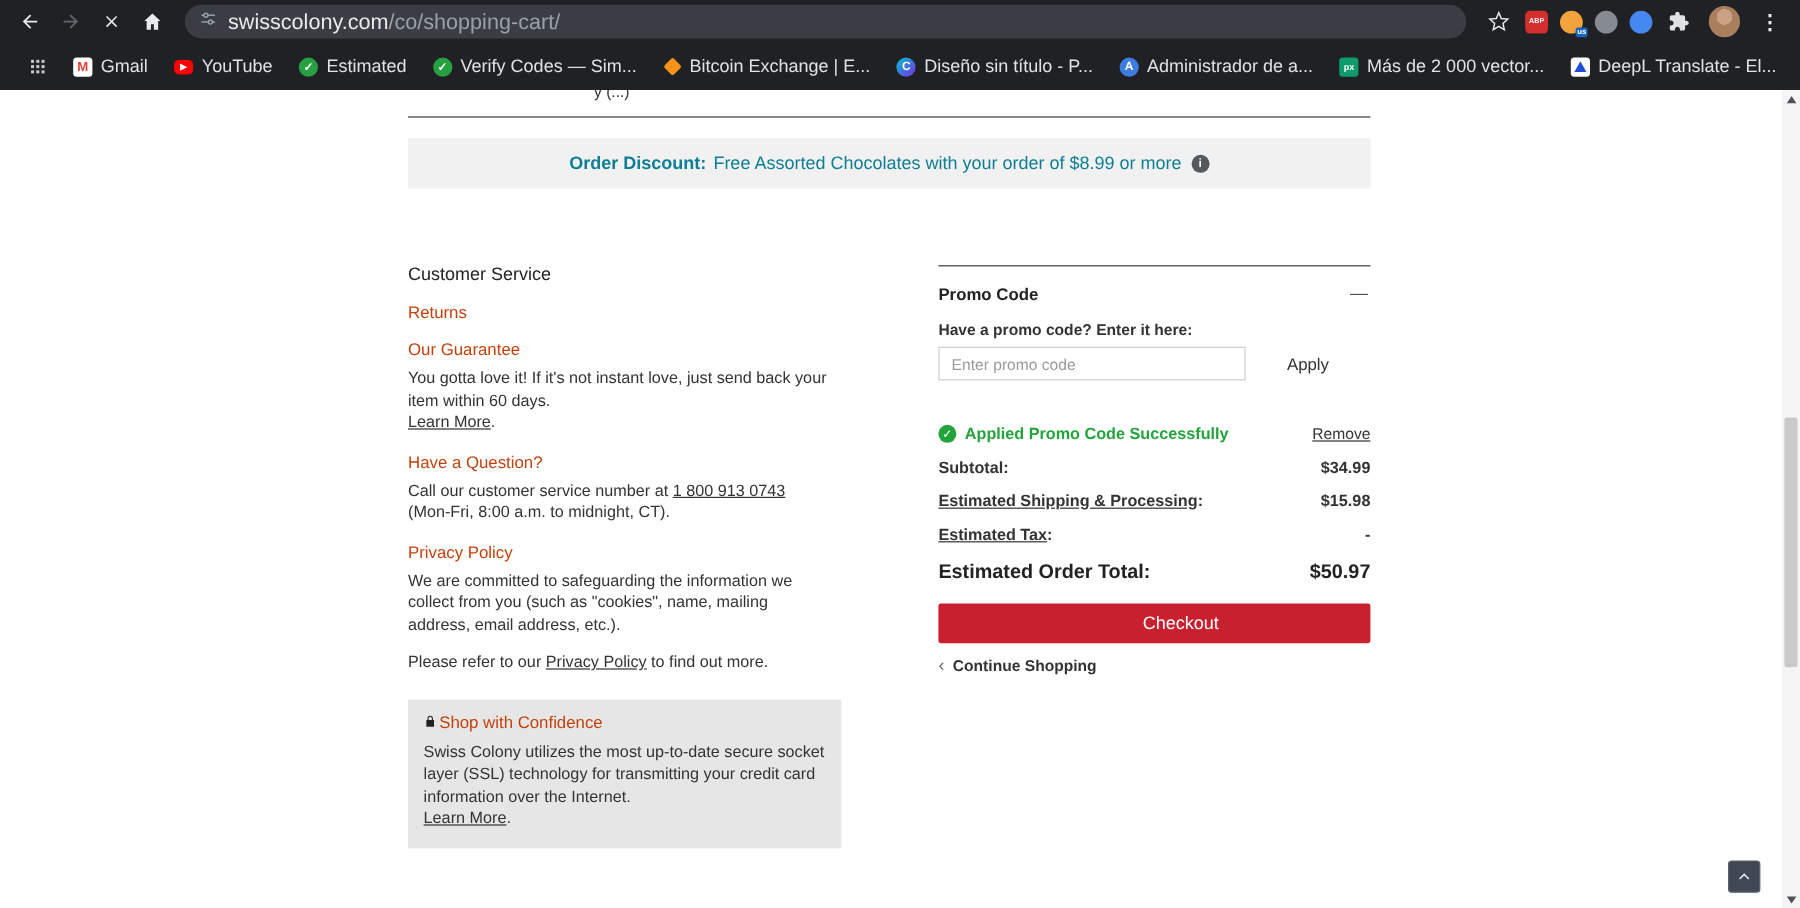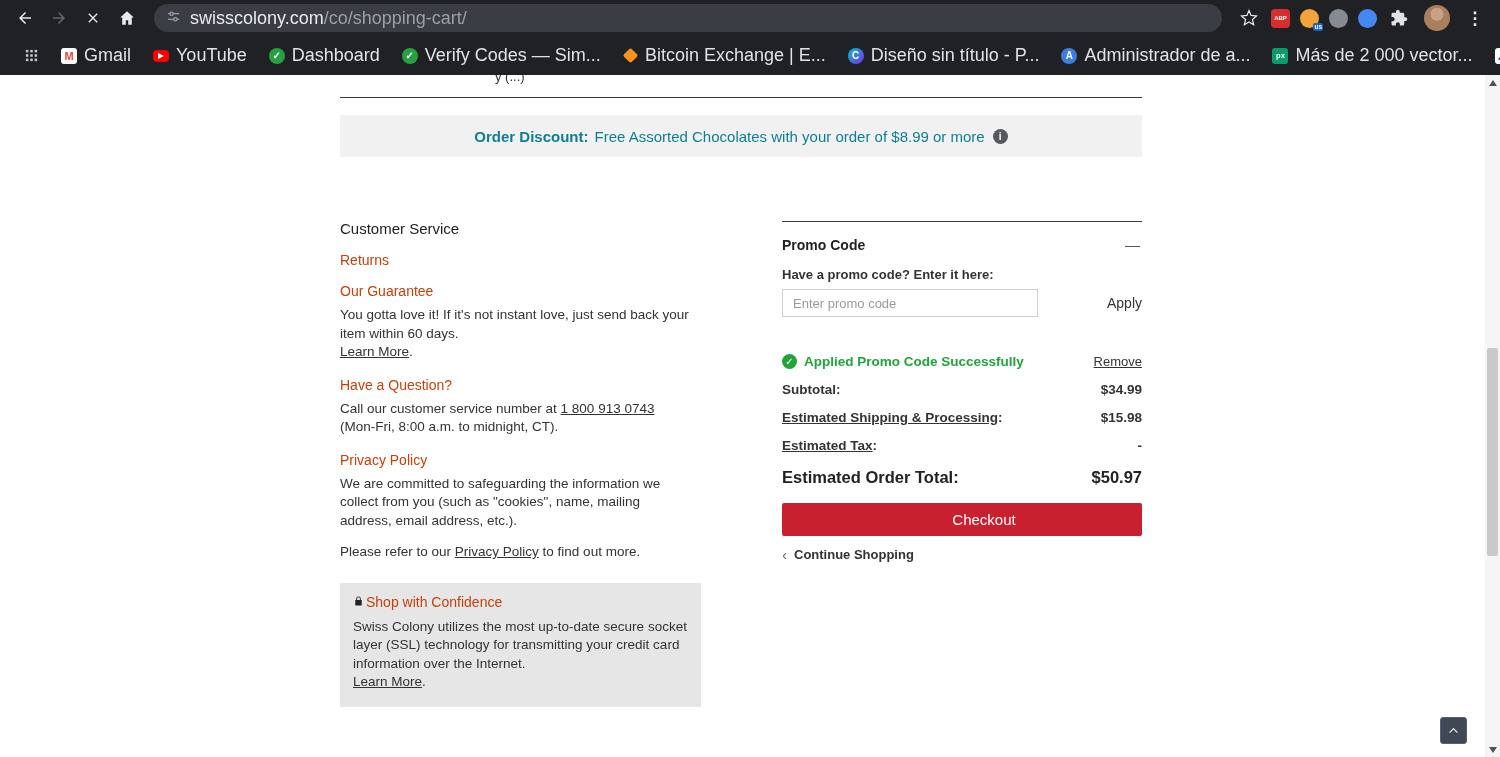--- a/index.html
+++ b/index.html
@@ -26,21 +26,21 @@
              border-radius:2px; font-size:6.5px; padding:0 1px; line-height:8px; }
   .ext-gray { background:#868b92; }
   .ext-blue { background:#4688f1; }
   .avatar { width:26px; height:26px; border-radius:50%; margin:0 8px; flex:0 0 auto;
             background:radial-gradient(circle at 50% 35%, #c9a184 0 30%, #a97f5e 31% 100%); }
   .menu-dots { color:#e8eaed; font-size:17px; font-weight:bold; }
 
   
   .bmbar { height:39px; display:flex; align-items:center; padding:0 14px; gap:4px; }
   .bm { display:flex; align-items:center; gap:7px; padding:3px 9px; border-radius:6px; flex:0 0 auto; }
-  .bmlabel { color:#e0e2e6; font-size:18px; white-space:nowrap; }
+  .bmlabel { color:#e0e2e6; font-size:15px; white-space:nowrap; }
   .fav { width:16px; height:16px; border-radius:3px; display:flex; align-items:center;
          justify-content:center; font-weight:bold; flex:0 0 auto; }
   .fav-gmail { background:#fff; } .fav-gmail i { color:#ea4335; font-size:11px; }
   .fav-yt { background:#f00; border-radius:4px; width:16px; height:12px; }
   .play-tri { width:0; height:0; border-left:6px solid #fff; border-top:3.5px solid transparent; border-bottom:3.5px solid transparent; }
   .fav-check { background:#27a042; border-radius:50%; color:#fff; font-size:10px; }
   .fav-btc { width:11px; height:11px; margin:2px; background:#f7931a; border-radius:2px; transform:rotate(45deg); }
   .fav-canva { border-radius:50%; background:linear-gradient(135deg,#00c4cc,#7d2ae8); color:#fff; font-size:10px; }
   .fav-admin { border-radius:50%; background:#3e7de0; color:#fff; font-size:10px; }
   .fav-px { background:#0c9b6a; color:#fff; font-size:7.5px; letter-spacing:0; }
@@ -77,21 +77,21 @@
   
   .rightcol { position:absolute; left:782px; top:146px; width:360px; border-top:1px solid #3a3a3a; color:#333; }
   .promo-head { margin-top:15px; display:flex; align-items:center; justify-content:space-between; }
   .promo-head h3 { font-size:14px; font-weight:bold; color:#222; }
   .collapse { font-size:15px; color:#555; line-height:10px; padding:0 2px; cursor:pointer; }
   .promo-prompt { margin-top:14px; font-size:13px; font-weight:bold; }
   .promo-row { margin-top:7px; display:flex; align-items:center; }
   .promo-input { width:256px; height:28px; border:1px solid #cfcfcf; border-radius:0; padding:0 10px;
                  font-size:13px; color:#333; outline:none; }
   .promo-input::placeholder { color:#9a9a9a; }
-  .apply-btn { flex:1; border:none; background:none; font-size:14px; color:#333; text-align:right; }
+  .apply-btn { flex:1; border:none; background:none; font-size:14px; color:#333; text-align:center; }
   .applied-row { margin-top:37px; display:flex; align-items:center; gap:7px; }
   .check-dot { width:15px; height:15px; border-radius:50%; background:#23a33c; color:#fff; font-size:10px;
                display:flex; align-items:center; justify-content:center; flex:0 0 auto; }
   .applied-msg { font-size:13.5px; font-weight:bold; color:#23a33c; }
   .remove-link { margin-left:auto; font-size:13px; }
   .sumrow { margin-top:13px; display:flex; justify-content:space-between; font-size:13.5px; font-weight:bold; }
   .sumrow .u { text-decoration:underline; }
   .totalrow { margin-top:15px; display:flex; justify-content:space-between; font-size:16.5px; font-weight:bold; color:#222; }
   .checkout-btn { margin-top:16px; width:100%; height:33px; background:#c8202e; color:#fff; border:none;
                   border-radius:2px; font-size:15px; font-weight:500;padding-left:44px; }
@@ -195,21 +195,21 @@
     <div class="bm">
       <span class="fav fav-yt">
           <i class="play-tri"></i>
         </span>
       <span class="bmlabel">YouTube</span>
     </div>
     <div class="bm">
       <span class="fav fav-check">
           <i>✓</i>
         </span>
-      <span class="bmlabel">Dashboard</span>
+      <span class="bmlabel">Estimated</span>
     </div>
     <div class="bm">
       <span class="fav fav-check">
           <i>✓</i>
         </span>
       <span class="bmlabel">Verify Codes — Sim...</span>
     </div>
     <div class="bm">
       <span class="fav fav-btc"></span>
       <span class="bmlabel">Bitcoin Exchange | E...</span>

